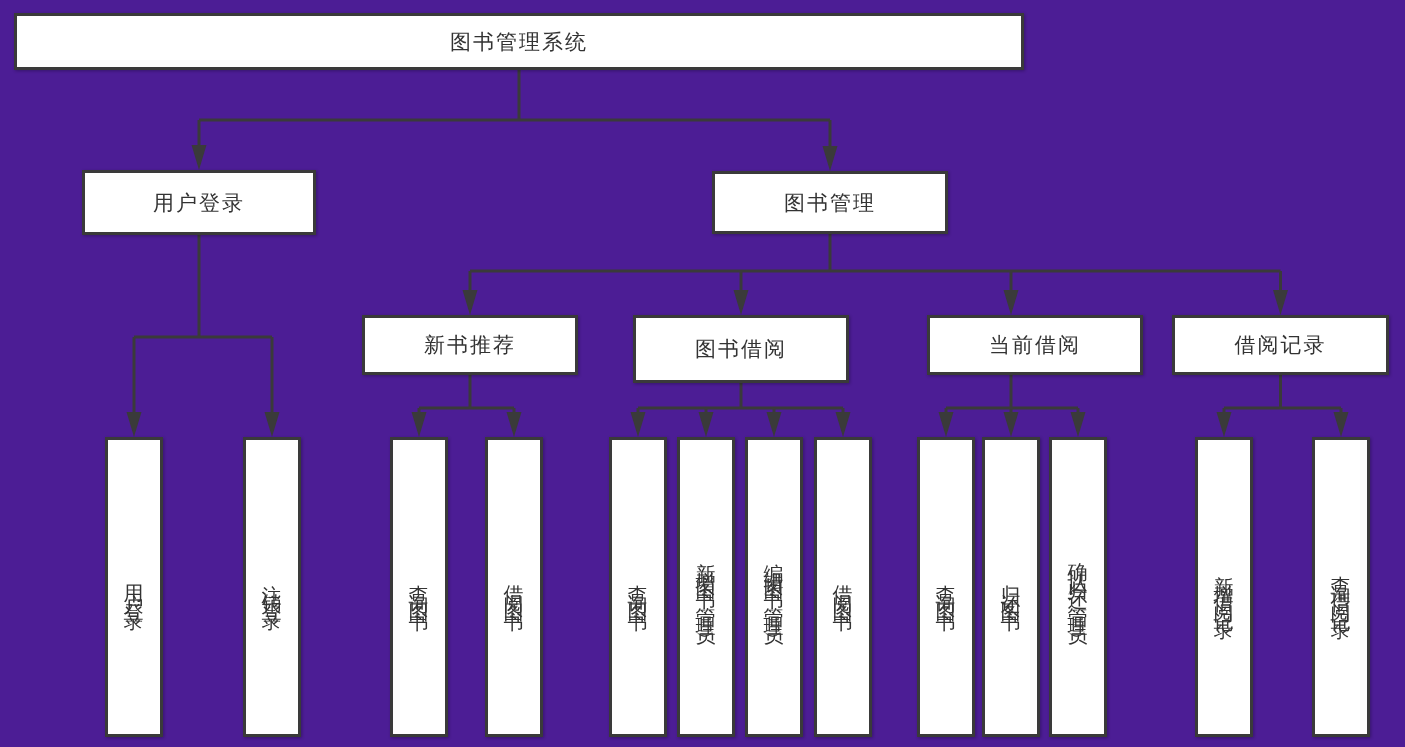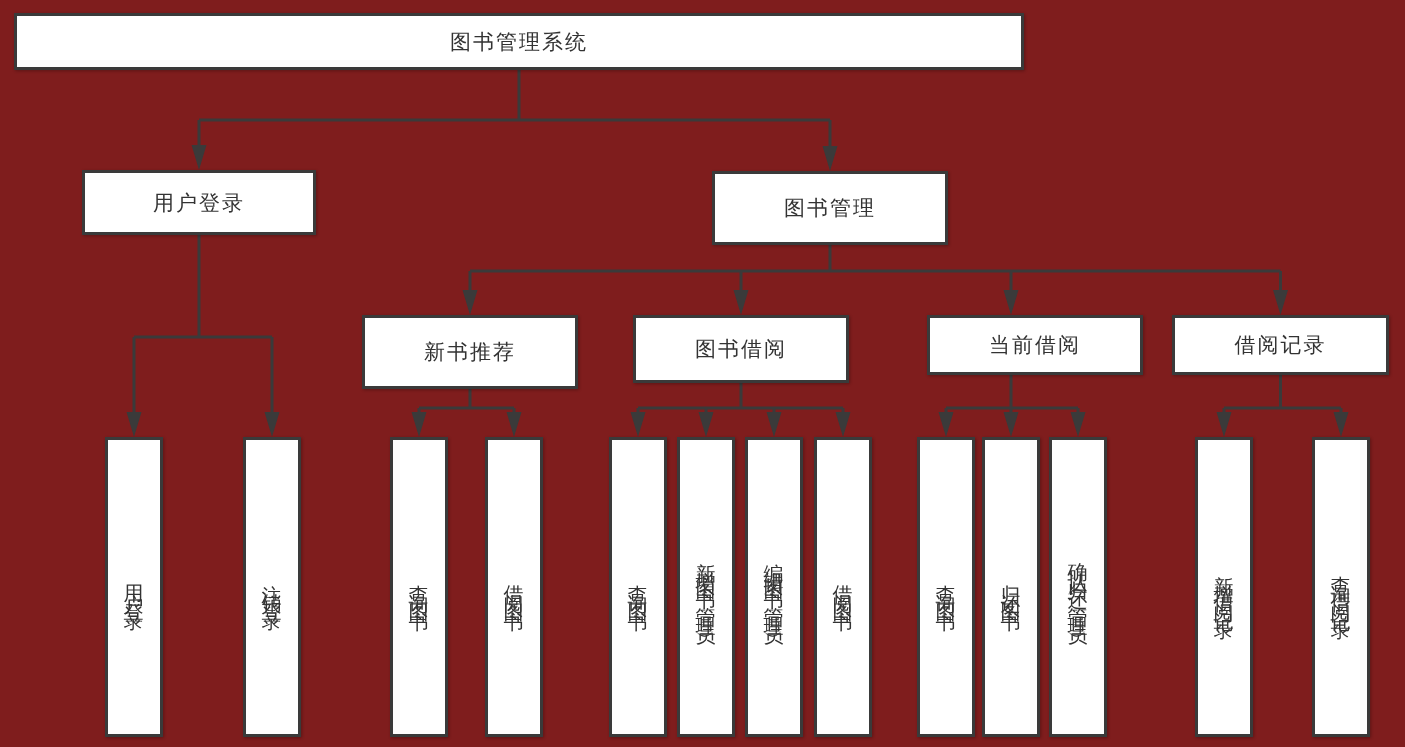--- a/index.html
+++ b/index.html
@@ -4,21 +4,21 @@
 <style>
   html, body {
     margin: 0;
     padding: 0;
     background: #ffffff;
   }
   .canvas {
     position: relative;
     width: 1405px;
     height: 747px;
-    background: #7f1d1d;
+    background: #4c1d95;
     overflow: hidden;
     font-family: "Liberation Sans", sans-serif;
   }
   svg.wires {
     position: absolute;
     left: 0;
     top: 0;
     width: 1405px;
     height: 747px;
   }
@@ -118,25 +118,25 @@
       <polygon points="1333.5,412 1348.5,412 1341,437" fill="#3a3a3a"></polygon>
     </svg>
 
   <div class="node h" style="left: 14px; top: 13px; width: 1010px; height: 57px;">
     <span class="lbl">图书管理系统</span>
   </div>
 
   <div class="node h" style="left: 82px; top: 170px; width: 234px; height: 65px;">
     <span class="lbl">用户登录</span>
   </div>
-  <div class="node h" style="left: 712px; top: 171px; width: 236px; height: 74px;">
+  <div class="node h" style="left: 712px; top: 171px; width: 236px; height: 63px;">
     <span class="lbl">图书管理</span>
   </div>
 
-  <div class="node h" style="left: 362px; top: 315px; width: 216px; height: 74px;">
+  <div class="node h" style="left: 362px; top: 315px; width: 216px; height: 60px;">
     <span class="lbl">新书推荐</span>
   </div>
   <div class="node h" style="left: 633px; top: 315px; width: 216px; height: 68px;">
     <span class="lbl">图书借阅</span>
   </div>
   <div class="node h" style="left: 903px; top: 315px; width: 216px; height: 60px; margin-left: 24px;">
     <span class="lbl">当前借阅</span>
   </div>
   <div class="node h" style="left: 1172px; top: 315px; width: 217px; height: 60px;">
     <span class="lbl">借阅记录</span>

